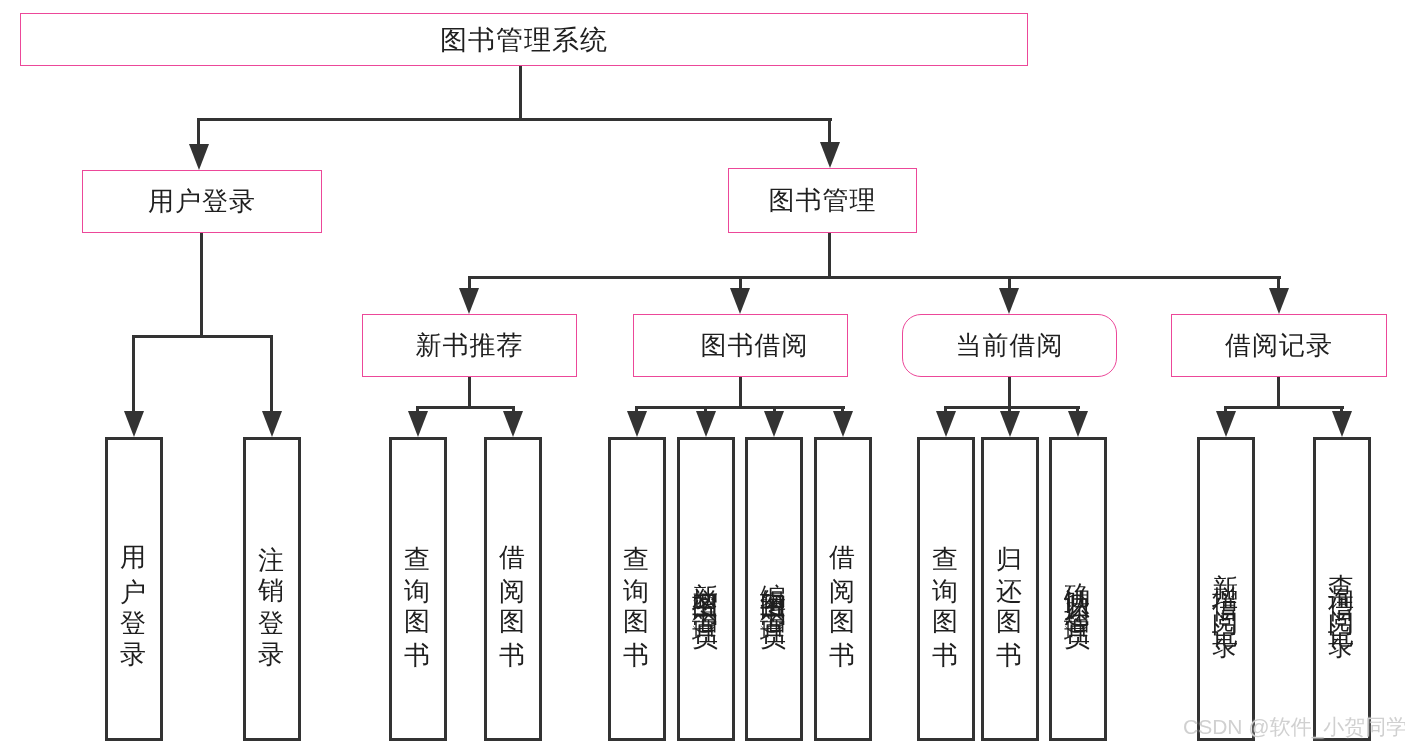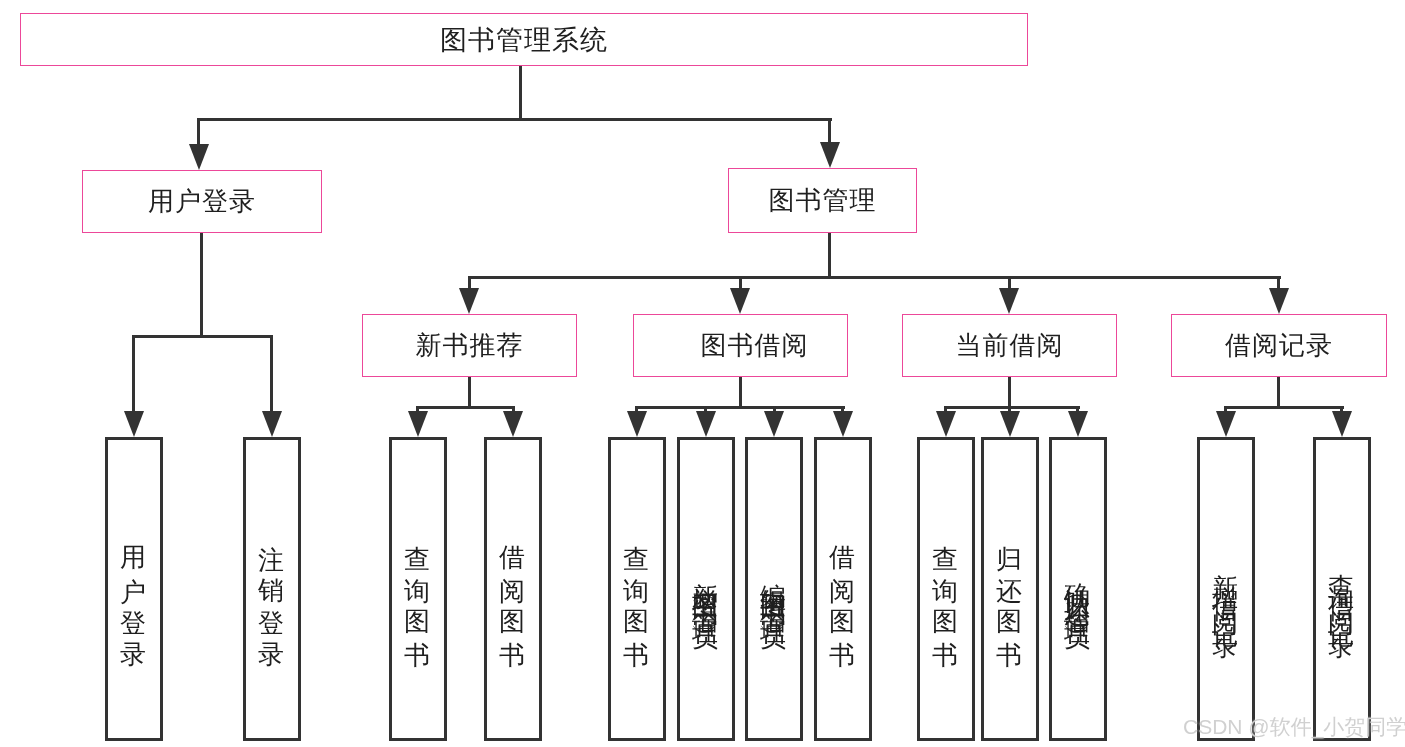--- a/index.html
+++ b/index.html
@@ -23,21 +23,21 @@
     font-size:26px;
     letter-spacing:1px;
     white-space:nowrap;
   }
   .box.root{left:20px;top:13px;width:1008px;height:53px;font-size:27px;}
   .box.n-user-login{left:82px;top:170px;width:240px;height:63px;}
   .box.n-book-mgmt{left:712px;top:168px;width:189px;height:65px;margin-left:16px;}
   .box.lvl3{top:314px;width:215px;height:63px;}
   .box.n-new-book{left:362px;justify-content:center;}
   .box.n-borrow{left:633px;padding-left:28px;}
-  .box.n-current{left:902px;}
+  .box.n-current{left:902px;border-radius:19px;}
   .box.n-record{left:1171px;width:216px;}
   
   .leaf{
     position:absolute;
     box-sizing:border-box;
     top:437px;height:304px;width:58px;
     border:3px solid #333333;
     background:#ffffff;
     display:flex;align-items:center;justify-content:center;
     font-size:26px;

